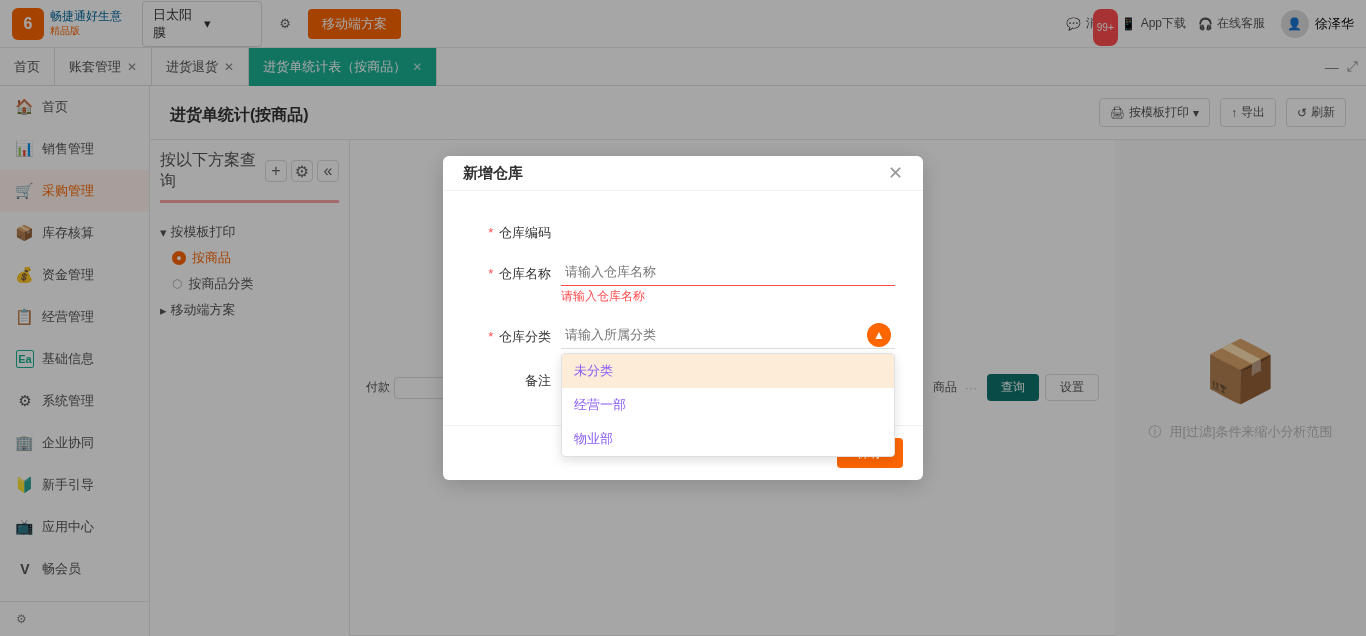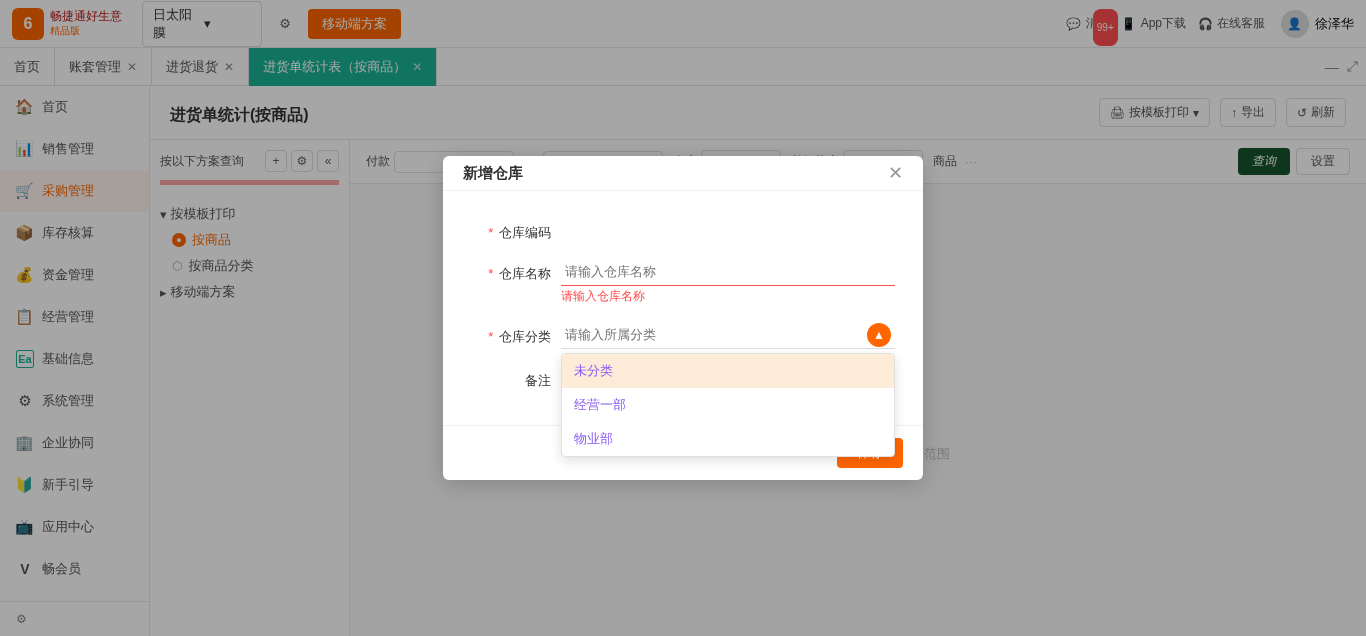--- a/index.html
+++ b/index.html
@@ -21,21 +21,21 @@
       gap: 6px;
       margin-right: 12px;
     }
     .logo-icon {
       width: 32px; height: 32px;
       background: #ff6600;
       border-radius: 6px;
       display: flex; align-items: center; justify-content: center;
       color: #fff; font-weight: bold; font-size: 16px;
     }
-    .logo-text { font-size: 12px; color: #b91c1c; line-height: 1.3; }
+    .logo-text { font-size: 12px; color: #0369a1; line-height: 1.3; }
     .logo-sub { font-size: 10px; color: #ff6600; }
     .store-selector {
       display: flex; align-items: center; gap: 4px;
       border: 1px solid #ddd; border-radius: 4px;
       padding: 4px 10px; cursor: pointer; color: #333;
       min-width: 120px;
     }
     .store-selector span { flex: 1; }
     .header-actions { display: flex; align-items: center; gap: 16px; margin-left: auto; }
     .header-btn {
@@ -175,35 +175,35 @@
       padding: 8px 12px; cursor: pointer; color: #8b5cf6; font-size: 13px;
     }
     .dropdown-item.highlighted { background: #fdecd8; }
     .save-btn {
       background: #ff6600; color: #fff; border: none;
       border-radius: 4px; padding: 6px 20px; cursor: pointer; font-size: 13px;
     }
 
     
     .left-filter { width: 200px; background: #fff; border-right: 1px solid #e8e8e8; padding: 10px; flex-shrink: 0; }
-    .left-filter-header { display: flex; align-items: center; gap: 6px; font-size: 12px; color: #555; padding-bottom: 8px; border-bottom: 5px solid #fca5a5; margin-bottom: 8px; }
+    .left-filter-header { display: flex; align-items: center; gap: 6px; font-size: 16px; color: #555; padding-bottom: 8px; border-bottom: 3px solid #fca5a5; margin-bottom: 8px; }
     .lf-icon-btn { width: 22px; height: 22px; border: 1px solid #ddd; border-radius: 4px; display: flex; align-items: center; justify-content: center; cursor: pointer; color: #666; }
 
     
-    .right-content { flex: 1; display: flex; flex-direction: column; overflow: hidden; }
+    .right-content { flex: 1; display: flex; overflow: hidden; }
 
     .content-filter-bar {
       background: #fff; padding: 8px 16px; display: flex; align-items: center; gap: 10px; flex-wrap: wrap;
       border-bottom: 1px solid #e8e8e8;
     }
     .cf-field { display: flex; align-items: center; gap: 4px; }
     .cf-label { font-size: 12px; color: #555; white-space: nowrap; }
     .cf-input { border: 1px solid #ddd; border-radius: 4px; padding: 3px 6px; font-size: 12px; width: 120px; outline: none; }
     .cf-select { border: 1px solid #ddd; border-radius: 4px; padding: 3px 6px; font-size: 12px; background: #fff; outline: none; min-width: 80px; }
-    .cf-search-btn { background: #14532d; color: #fff; border: none; border-radius: 4px; padding: 4px 14px; cursor: pointer; font-size: 12px; font-style: italic; }
+    .cf-search-btn { background: #0f766e; color: #fff; border: none; border-radius: 4px; padding: 4px 14px; cursor: pointer; font-size: 12px; }
     .cf-setting-btn { background: #fff; color: #555; border: 1px solid #ddd; border-radius: 4px; padding: 4px 14px; cursor: pointer; font-size: 12px; }
 
     .empty-area { flex: 1; display: flex; flex-direction: column; align-items: center; justify-content: center; color: #bbb; background: #f9f9f9; }
     .empty-hint { display: flex; align-items: center; gap: 8px; font-size: 13px; color: #bbb; }
   </style>
 </head>
 <body>
 
 <div class="top-header">
   <div class="logo-area">

